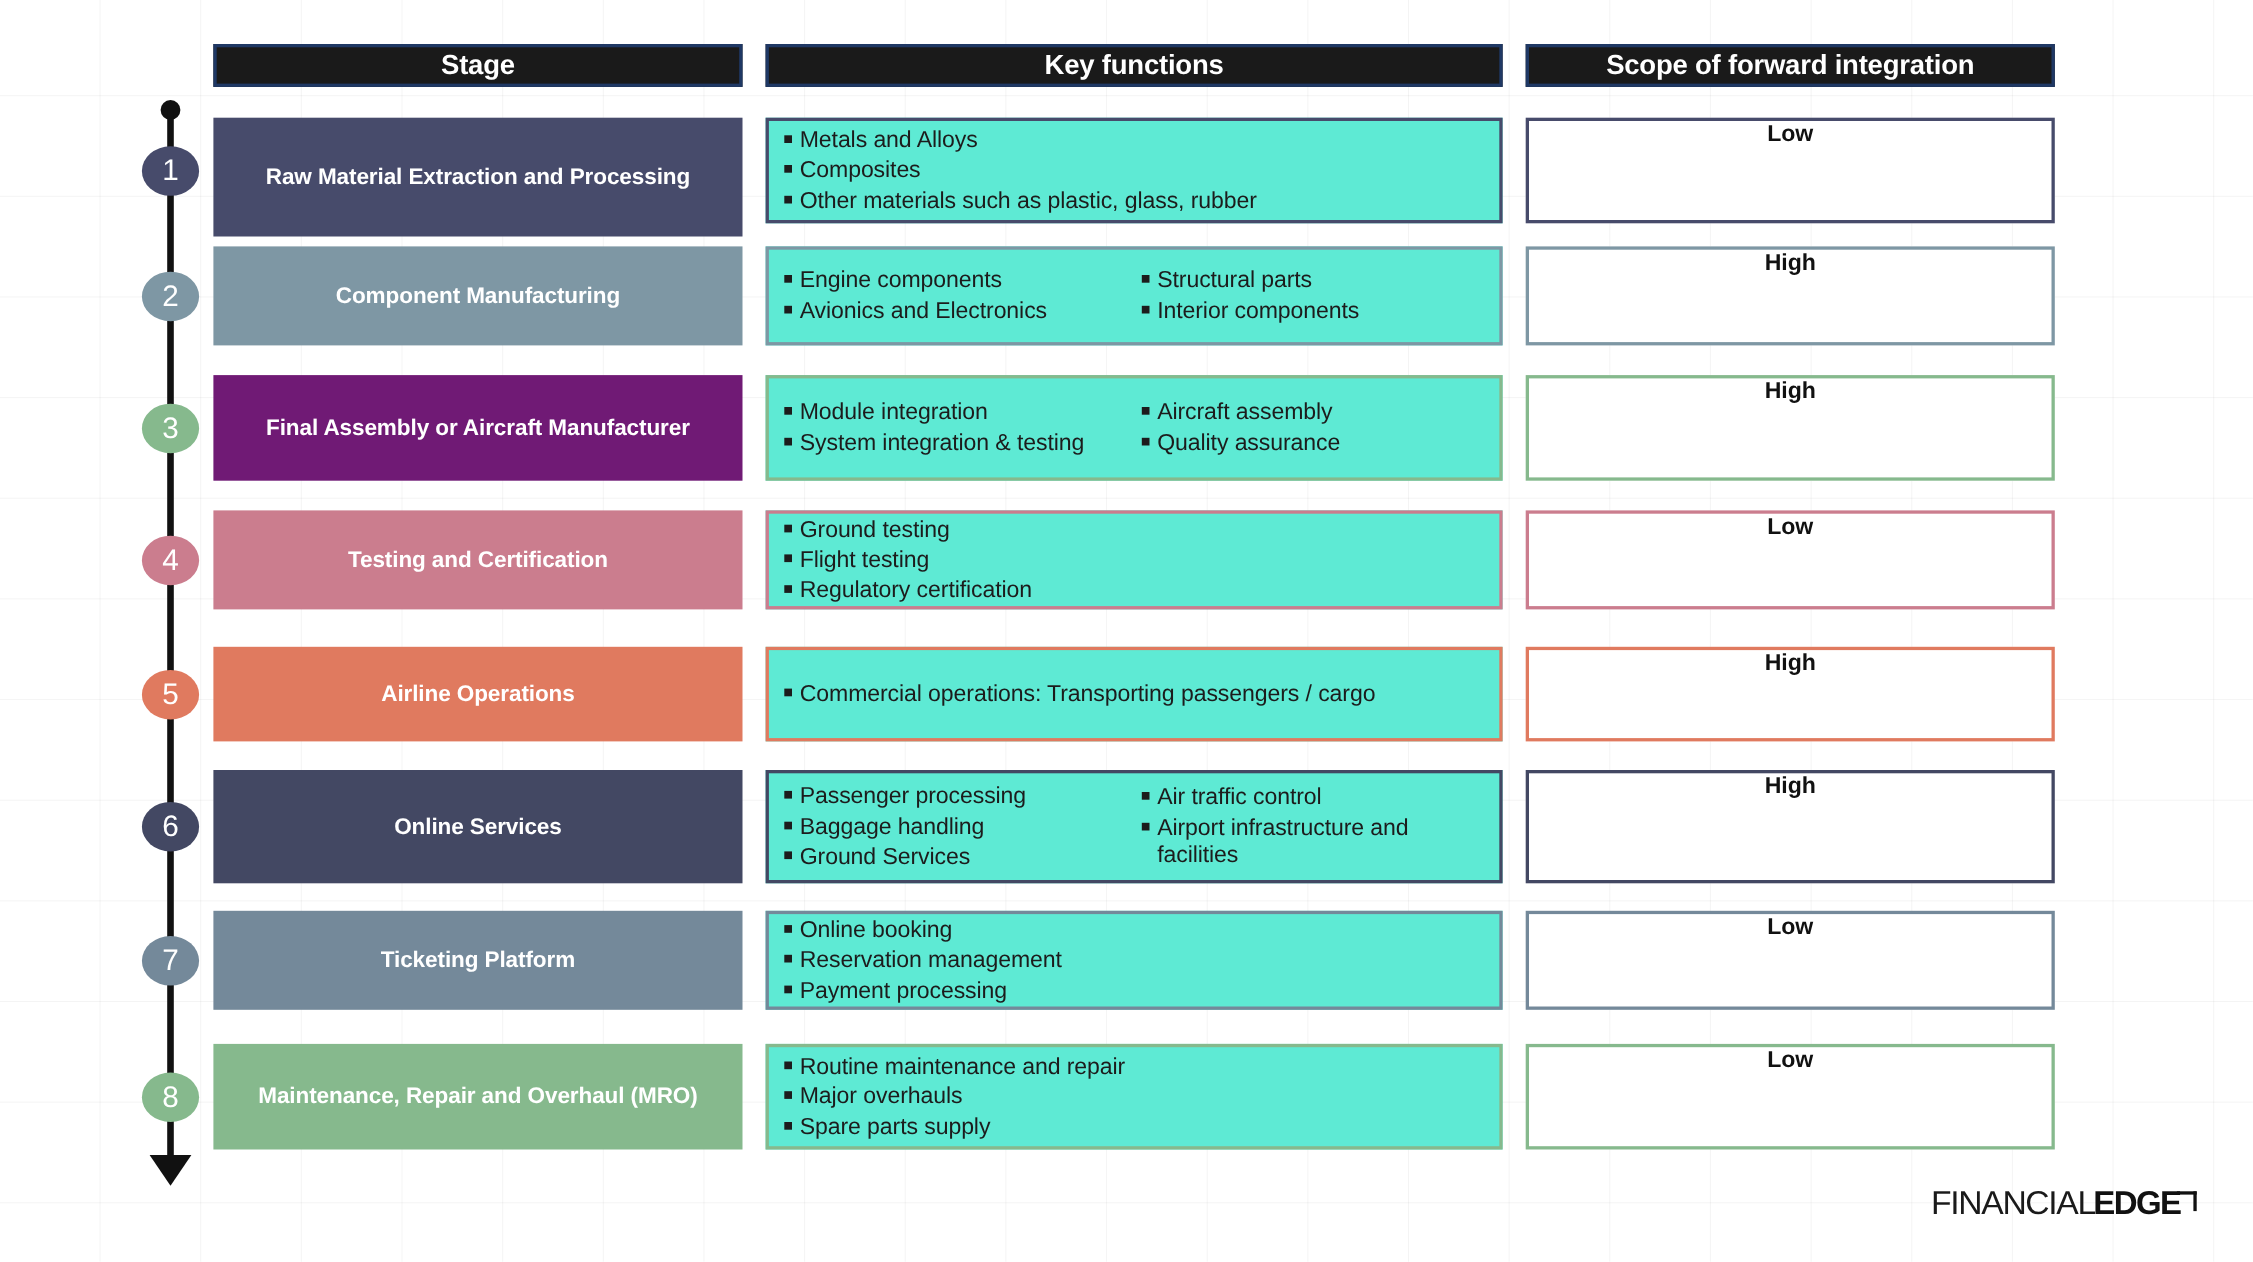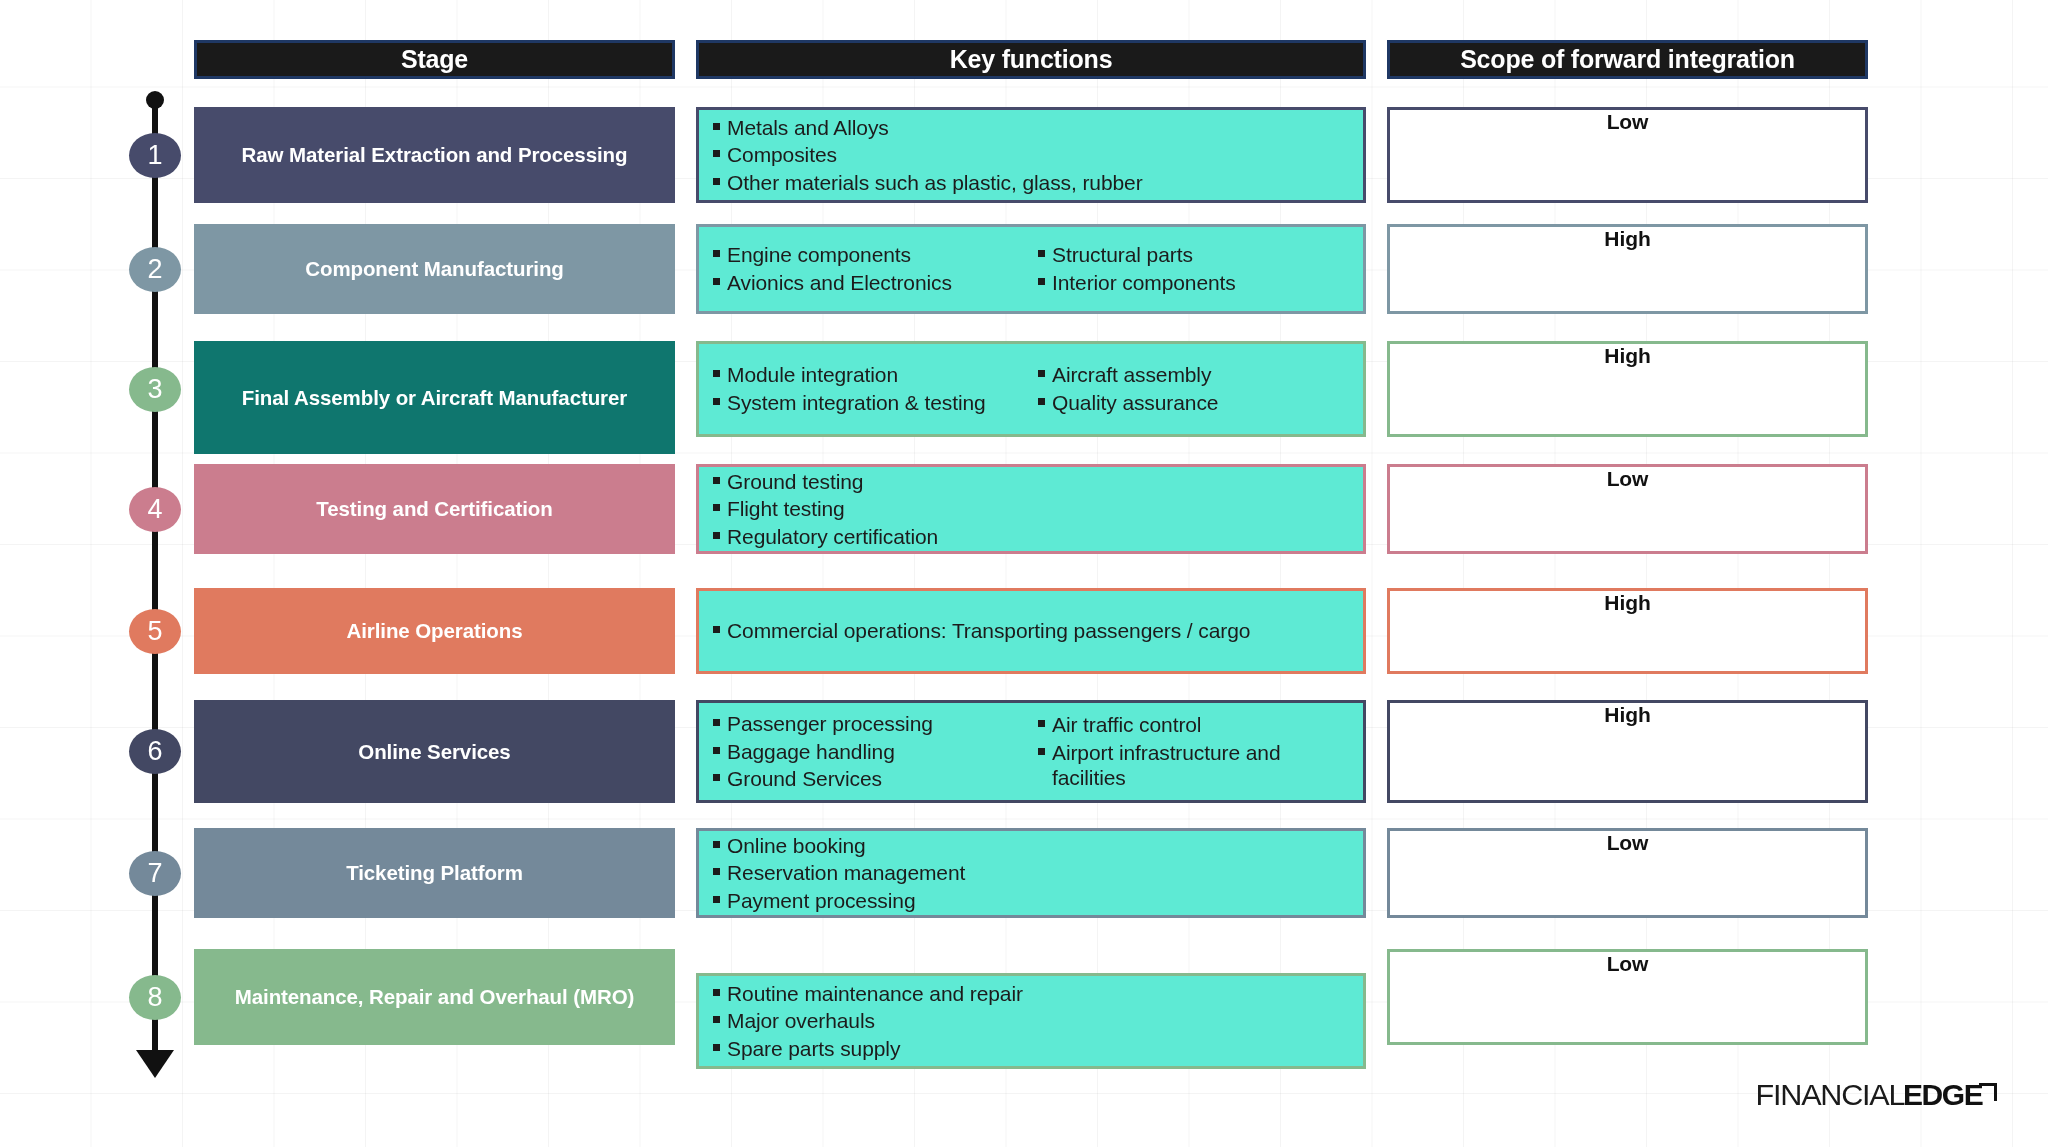--- a/index.html
+++ b/index.html
@@ -235,21 +235,21 @@
       </div>
       <div class="tl-node" style="background: rgb(116, 137, 154); top: 760.5px;">
         <span>7</span>
       </div>
       <div class="tl-node" style="background: rgb(134, 185, 141); top: 884.5px;">
         <span>8</span>
       </div>
     </div>
 
   <div id="rows-host">
-      <div class="stage-box" style="top: 107px; height: 96px; background: rgb(71, 75, 107);">
+      <div class="stage-box" style="top: 107px; height: 108px; background: rgb(71, 75, 107);">
         <span>Raw Material Extraction and Processing</span>
       </div>
       <div class="key-box" style="top: 107px; height: 96px; border-color: rgb(71, 75, 107);">
         <div class="kcol wide">
           <div class="kitem">
             <span class="bul"></span>
             <span>Metals and Alloys</span>
           </div>
           <div class="kitem">
             <span class="bul"></span>
@@ -285,21 +285,21 @@
           </div>
           <div class="kitem">
             <span class="bul"></span>
             <span>Interior components</span>
           </div>
         </div>
       </div>
       <div class="scope-box" style="top: 224px; height: 90px; border-color: rgb(126, 151, 164);">
         <span>High</span>
       </div>
-      <div class="stage-box" style="top: 341px; height: 113px; background: #0f766e;">
+      <div class="stage-box" style="top: 341px; height: 96px; background: #701a75;">
         <span>Final Assembly or Aircraft Manufacturer</span>
       </div>
       <div class="key-box" style="top: 341px; height: 96px; border-color: rgb(134, 185, 141);">
         <div class="kcol col1">
           <div class="kitem">
             <span class="bul"></span>
             <span>Module integration</span>
           </div>
           <div class="kitem">
             <span class="bul"></span>
@@ -406,21 +406,21 @@
             <span>Payment processing</span>
           </div>
         </div>
       </div>
       <div class="scope-box" style="top: 828px; height: 90px; border-color: rgb(116, 137, 154);">
         <span>Low</span>
       </div>
       <div class="stage-box" style="top: 949px; height: 96px; background: rgb(134, 185, 141);">
         <span>Maintenance, Repair and Overhaul (MRO)</span>
       </div>
-      <div class="key-box" style="top: 949px; height: 96px; border-color: rgb(134, 185, 141); margin-top: 24px;">
+      <div class="key-box" style="top: 949px; height: 96px; border-color: rgb(134, 185, 141);">
         <div class="kcol wide">
           <div class="kitem">
             <span class="bul"></span>
             <span>Routine maintenance and repair</span>
           </div>
           <div class="kitem">
             <span class="bul"></span>
             <span>Major overhauls</span>
           </div>
           <div class="kitem">

